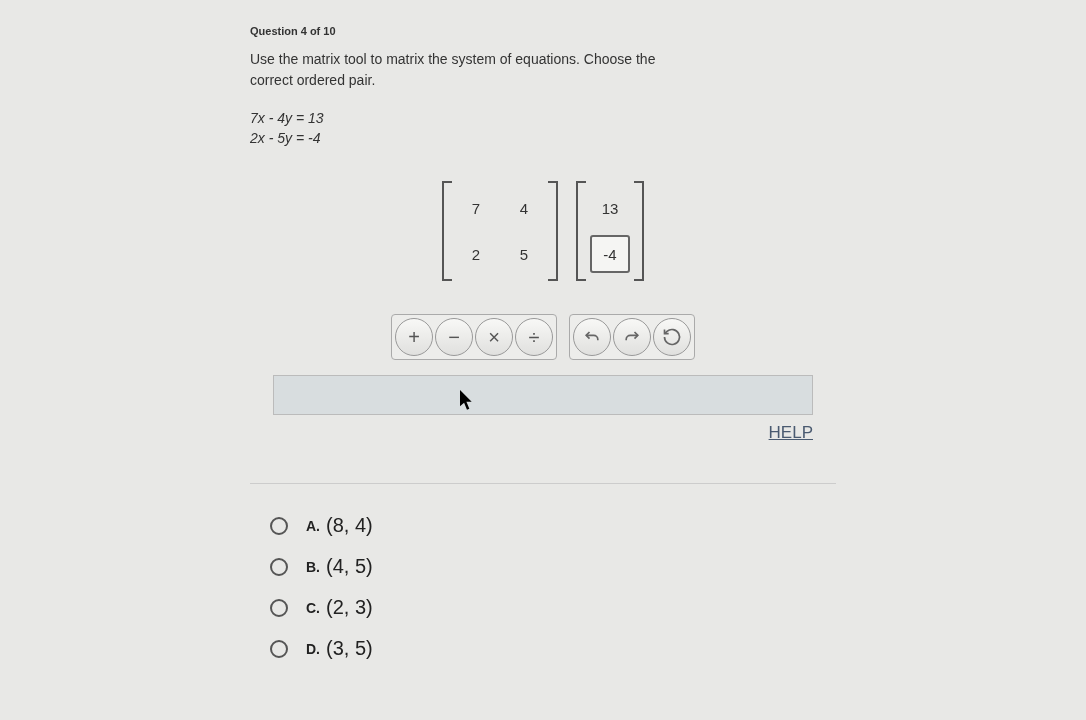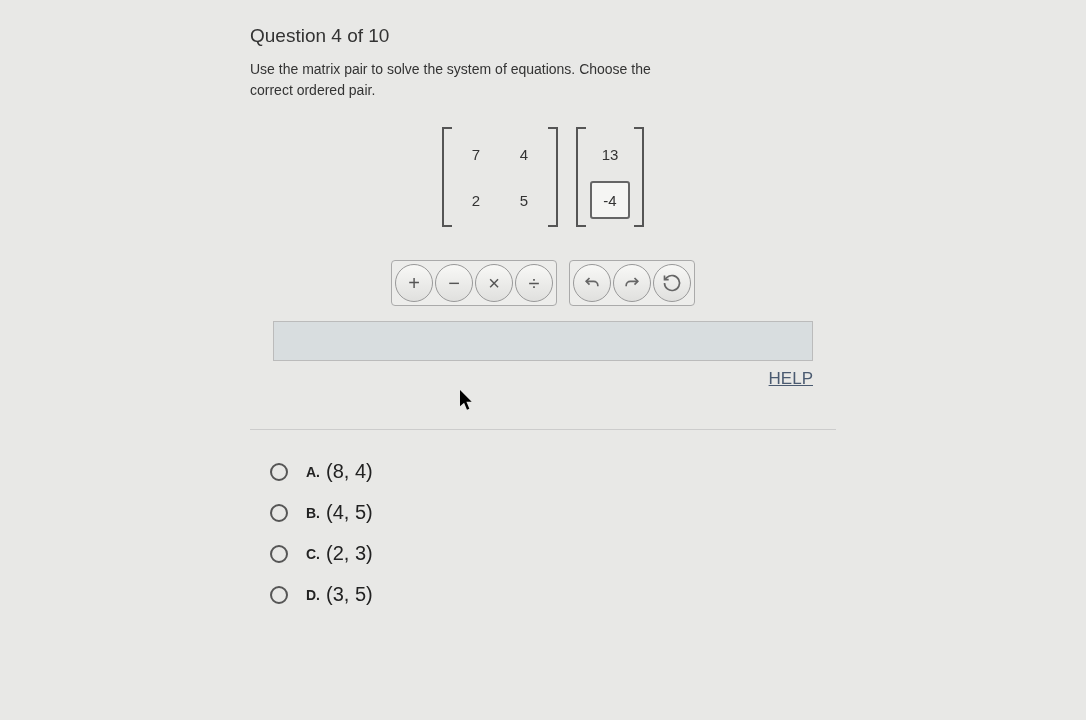--- a/index.html
+++ b/index.html
@@ -12,22 +12,22 @@
       background: #e8e8e6;
       width: 1086px;
       height: 720px;
       position: relative;
       overflow: hidden;
     }
     .container {
       padding: 25px 250px 20px 250px;
     }
     .question-header {
-      font-weight: normal;
-      font-size: 19px;
+      font-weight: bold;
+      font-size: 11px;
       color: #333;
       margin-bottom: 12px;
     }
     .question-text {
       font-size: 14px;
       color: #333;
       line-height: 1.5;
       margin-bottom: 18px;
       max-width: 420px;
     }
@@ -189,22 +189,26 @@
       fill: #000;
     }
   </style>
 </head>
 <body>
 
 <div class="container">
 
   <div class="question-header">Question 4 of 10</div>
 
-  <div class="question-text">Use the matrix pair to solve the system of equations. Choose the correct ordered pair.</div>
-
+  <div class="question-text">Use the matrix tool to matrix the system of equations. Choose the correct ordered pair.</div>
+
+  <div class="equations">
+    <span class="eq">7x - 4y = 13</span>
+    <span class="eq">2x - 5y = -4</span>
+  </div>
 
   <div class="matrix-area">
     <div class="matrix matrix-left">
       <div class="bracket-left"></div>
       <div class="matrix-cells">
         <div class="cell">7</div>
         <div class="cell">4</div>
         <div class="cell">2</div>
         <div class="cell">5</div>
       </div>

